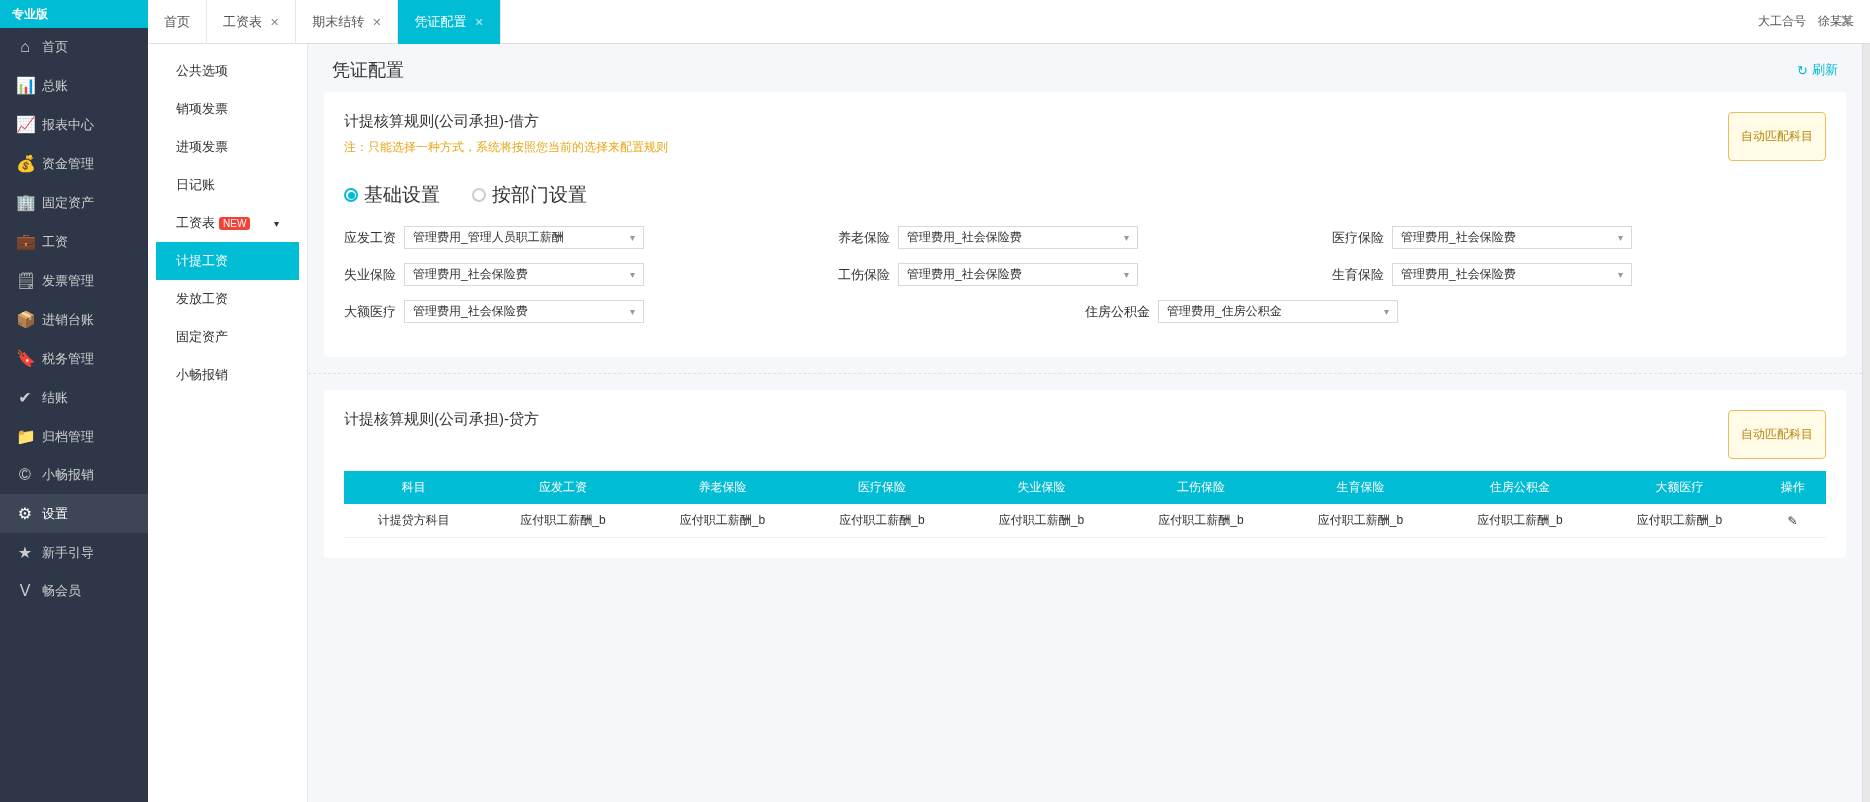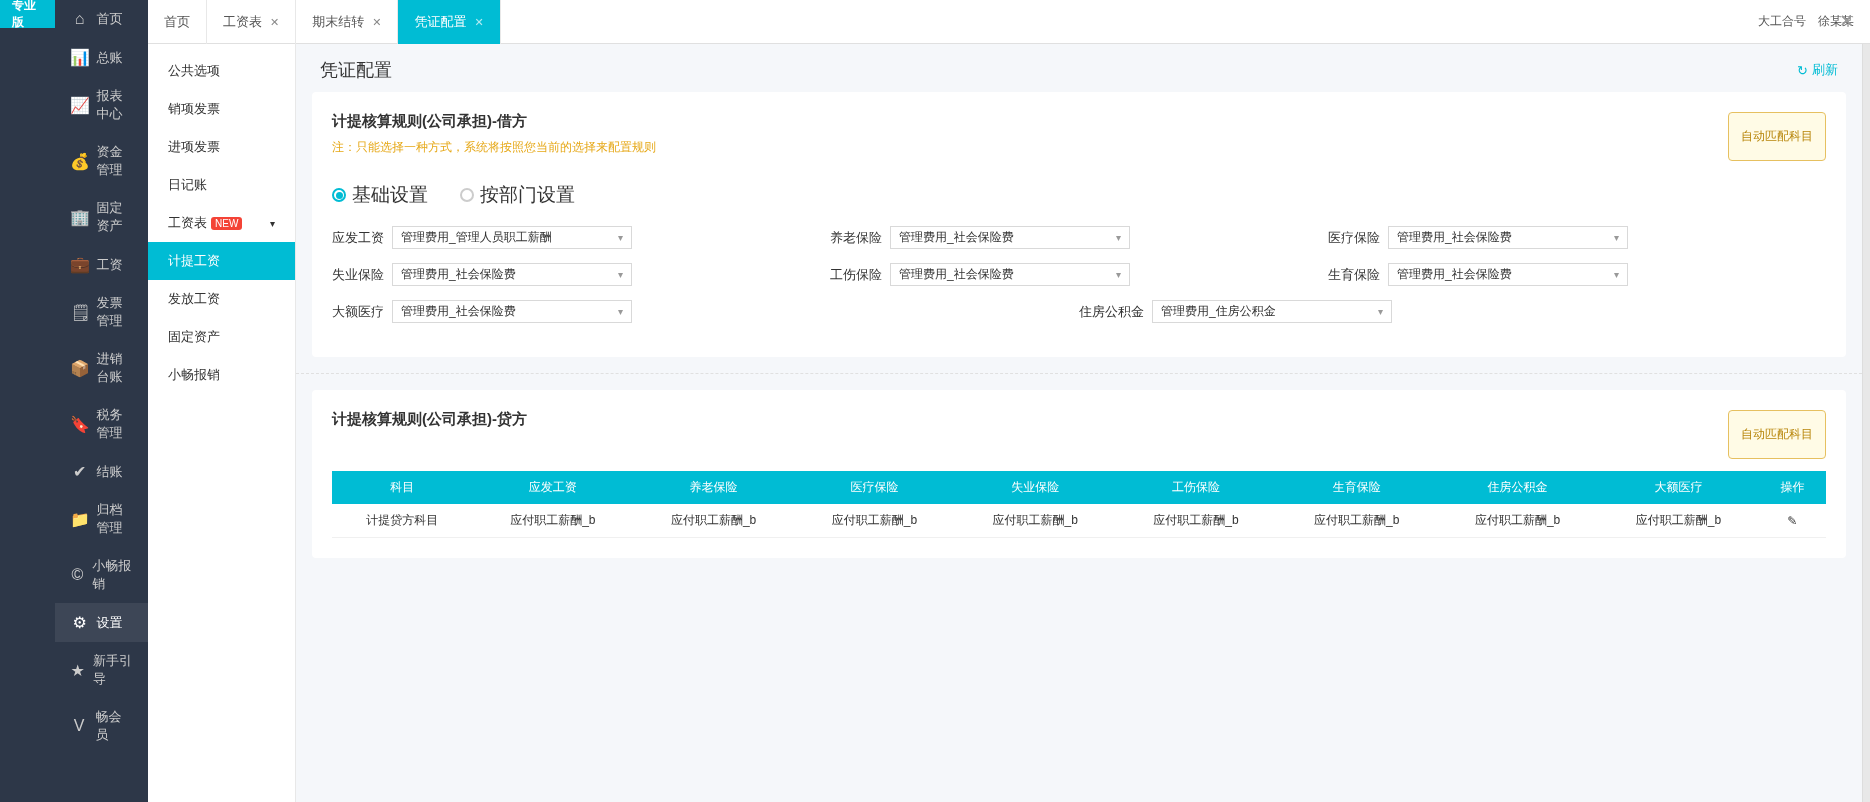--- a/index.html
+++ b/index.html
@@ -4,21 +4,21 @@
   <style>
     * { box-sizing: border-box; margin: 0; padding: 0; }
     body { font-family: "Microsoft YaHei", "PingFang SC", sans-serif; font-size: 13px; background: #f0f2f5; display: flex; height: 802px; overflow: hidden; }
 
     
     .sidebar {
       width: 148px;
       background: #2d3748;
       color: #fff;
       display: flex;
-      flex-direction: row;
+      flex-direction: column;
       flex-shrink: 0;
       height: 100%;
     }
     .sidebar-header {
       background: #00bcd4;
       padding: 6px 12px;
       font-size: 12px;
       font-weight: bold;
       color: #fff;
       height: 28px;
@@ -85,24 +85,24 @@
     }
 
     .content-area {
       display: flex;
       flex: 1;
       overflow: hidden;
     }
 
     
     .left-nav {
-      width: 148px;
+      width: 160px;
       background: #fff;
       border-right: 1px solid #e8e8e8;
-      padding: 8px 0;
+      padding: 8px 8px;
       flex-shrink: 0;
       overflow-y: auto;
     }
     .left-nav-item {
       padding: 10px 20px;
       cursor: pointer;
       color: #333;
       font-size: 13px;
       display: flex;
       align-items: center;
@@ -151,21 +151,21 @@
 
     .section {
       background: #fff;
       margin: 0 16px 16px;
       padding: 20px;
       border-radius: 4px;
     }
     .section-title {
       font-size: 15px;
       color: #333;
-      font-weight: 700;
+      font-weight: 400;
       margin-bottom: 8px;
     }
     .section-note {
       color: #e6a817;
       font-size: 12px;
       margin-bottom: 14px;
     }
     .section-header-row {
       display: flex;
       justify-content: space-between;

